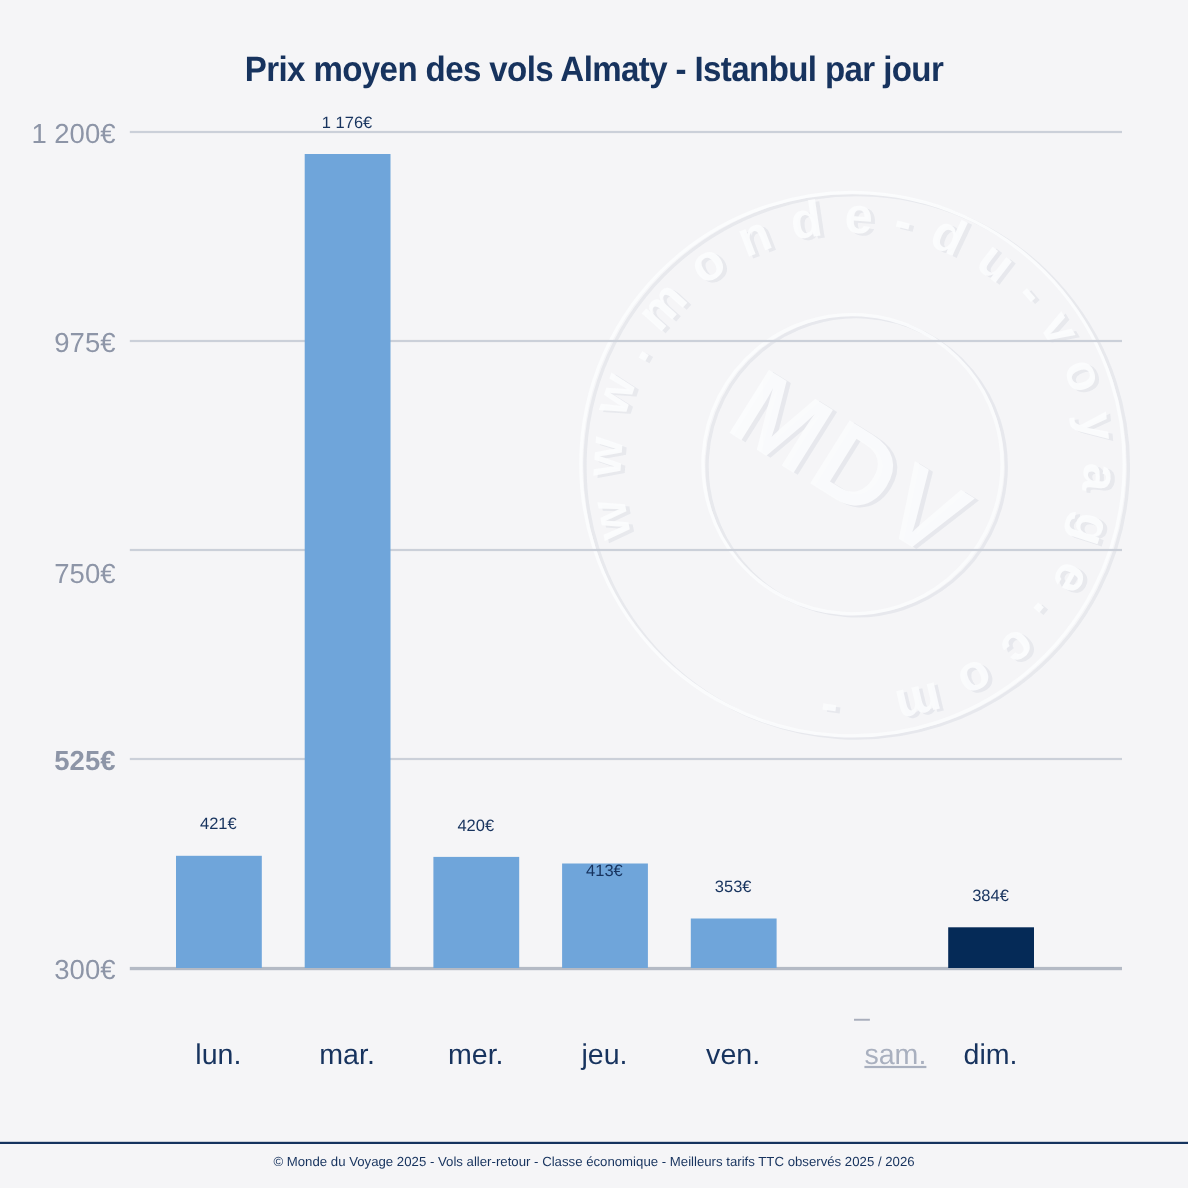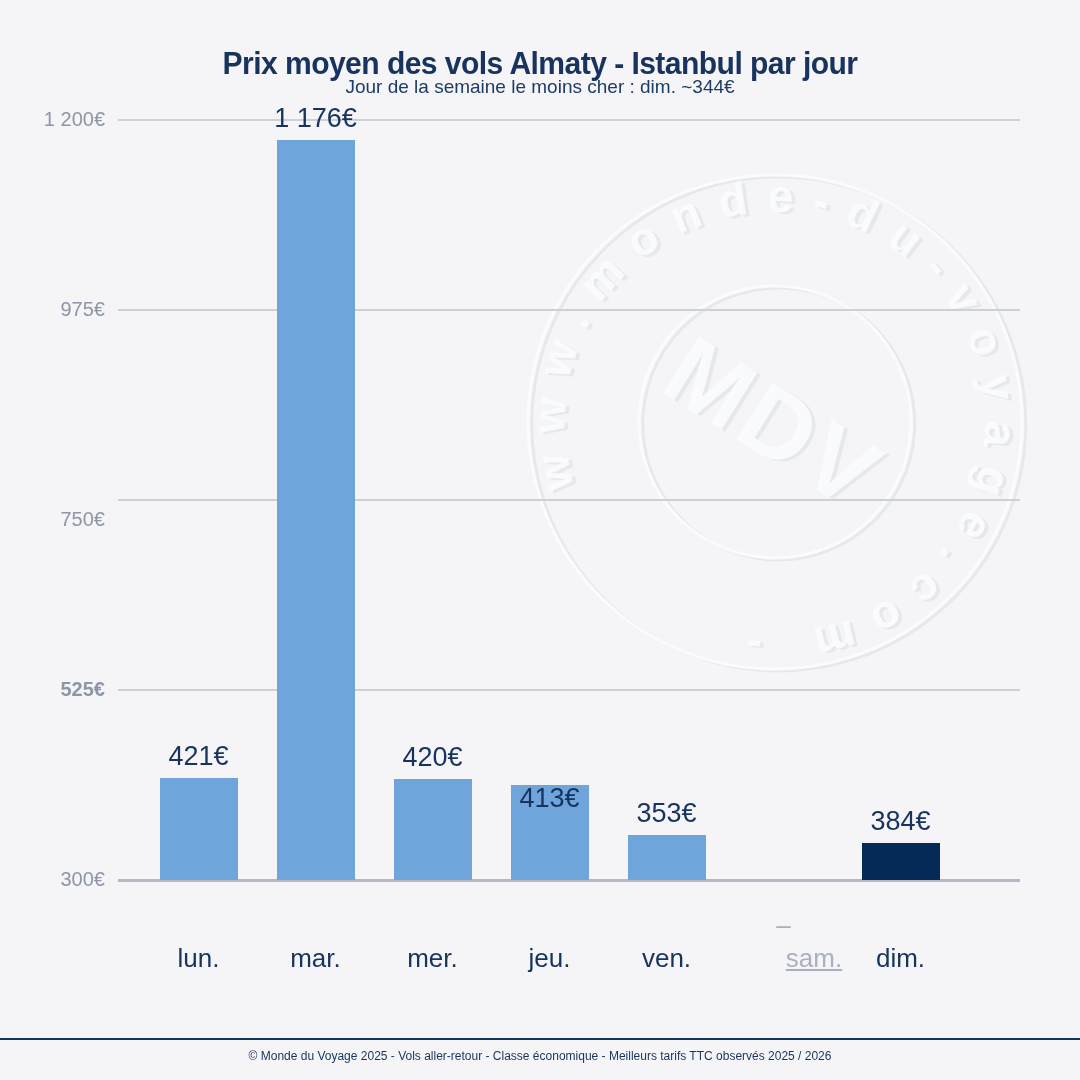--- a/index.html
+++ b/index.html
@@ -39,29 +39,29 @@
     background:#cbd0d9;
   }
   .gridline.baseline{
     height:3px;
     background:#b4bac5;
   }
   .ylabel{
     position:absolute;
     left:0; width:105px;
     text-align:right;
-    font-size:20px;
+    font-size:25px;
     color:#8d95a7;
   }
   .bar{
     position:absolute;
   }
   .value-label{
     position:absolute;
-    font-size:27px;
+    font-size:15px;
     text-align:center;
     color:#17335e;
   }
   .xlabel{
     position:absolute;
     font-size:26px;
     text-align:center;
     color:#17335e;
   }
   .xlabel.muted{
@@ -116,21 +116,20 @@
       <g class="wm-main">
         <circle class="wm-circ" cx="300" cy="300" r="247"></circle>
         <circle class="wm-circ" cx="300" cy="300" r="136"></circle>
         <text class="wm-ring"><textPath href="#ringPath">www.monde-du-voyage.com -</textPath></text>
         <text class="wm-mdv" x="300" y="335" transform="rotate(50 300 300)">MDV</text>
       </g>
     </g>
   </svg>
 
   <h1 class="title">Prix moyen des vols Almaty - Istanbul par jour</h1>
-  <div class="subtitle">Jour de la semaine le moins cher : dim. ~344€</div>
 
   <div class="footer-line"></div>
   <div class="footer-text">© Monde du Voyage 2025 - Vols aller-retour - Classe économique - Meilleurs tarifs TTC observés 2025 / 2026</div>
 <div class="gridline" style="left: 118px; width: 902px; top: 119px;"></div>
     <div class="ylabel" style="top: 108px;">1 200€</div>
     <div class="gridline" style="left: 118px; width: 902px; top: 309px;"></div>
     <div class="ylabel" style="top: 298px;">975€</div>
     <div class="gridline" style="left: 118px; width: 902px; top: 499px;"></div>
     <div class="ylabel" style="top: 508px;">750€</div>
     <div class="gridline" style="left: 118px; width: 902px; top: 689px;"></div>

